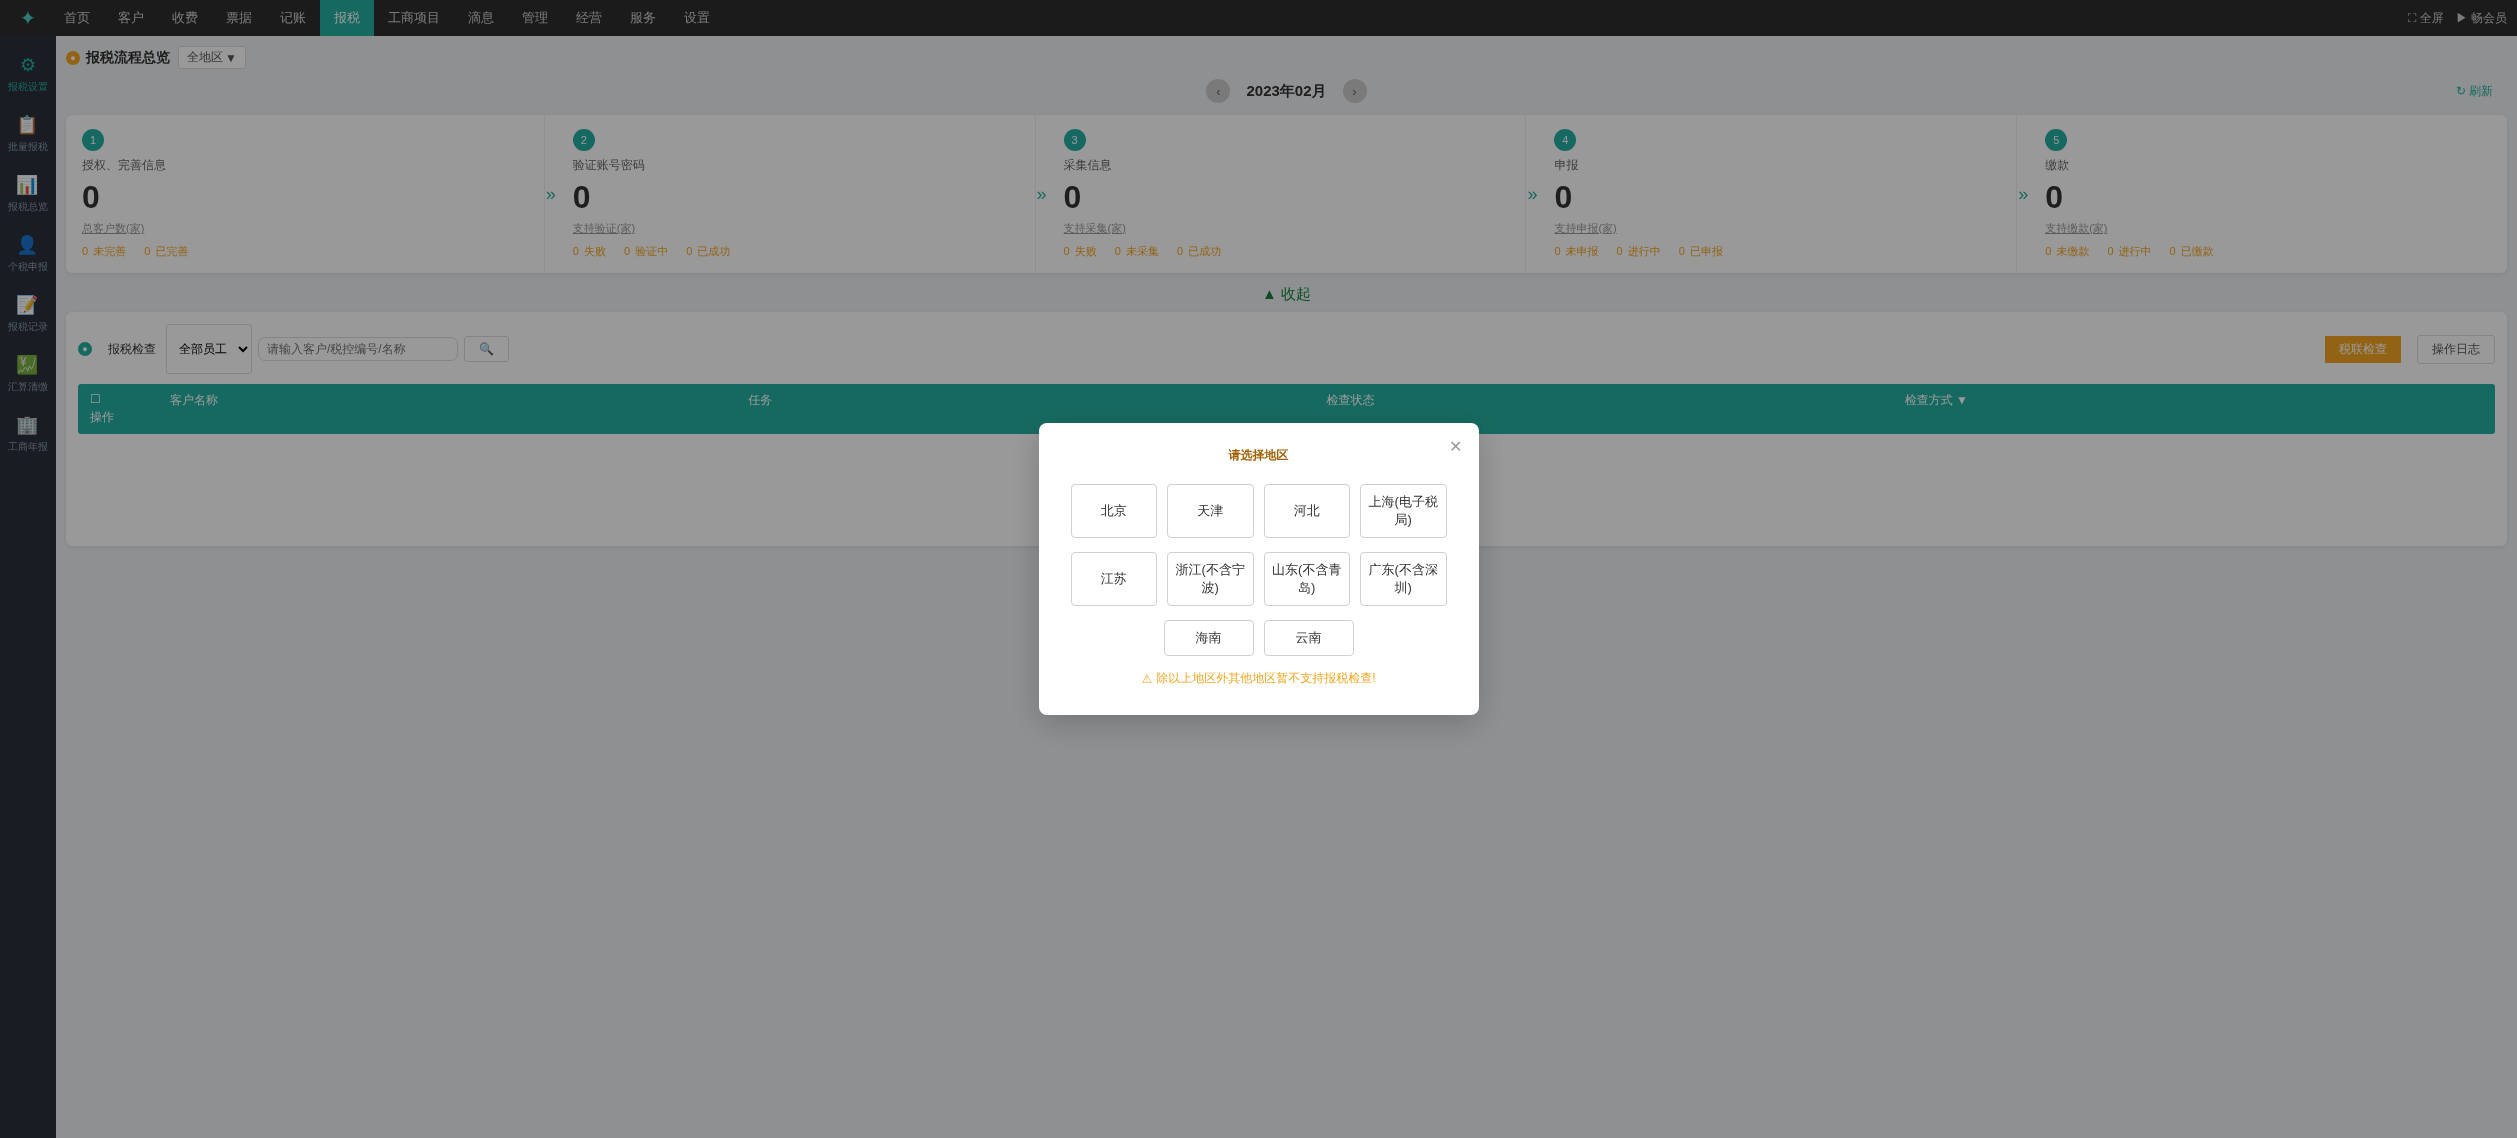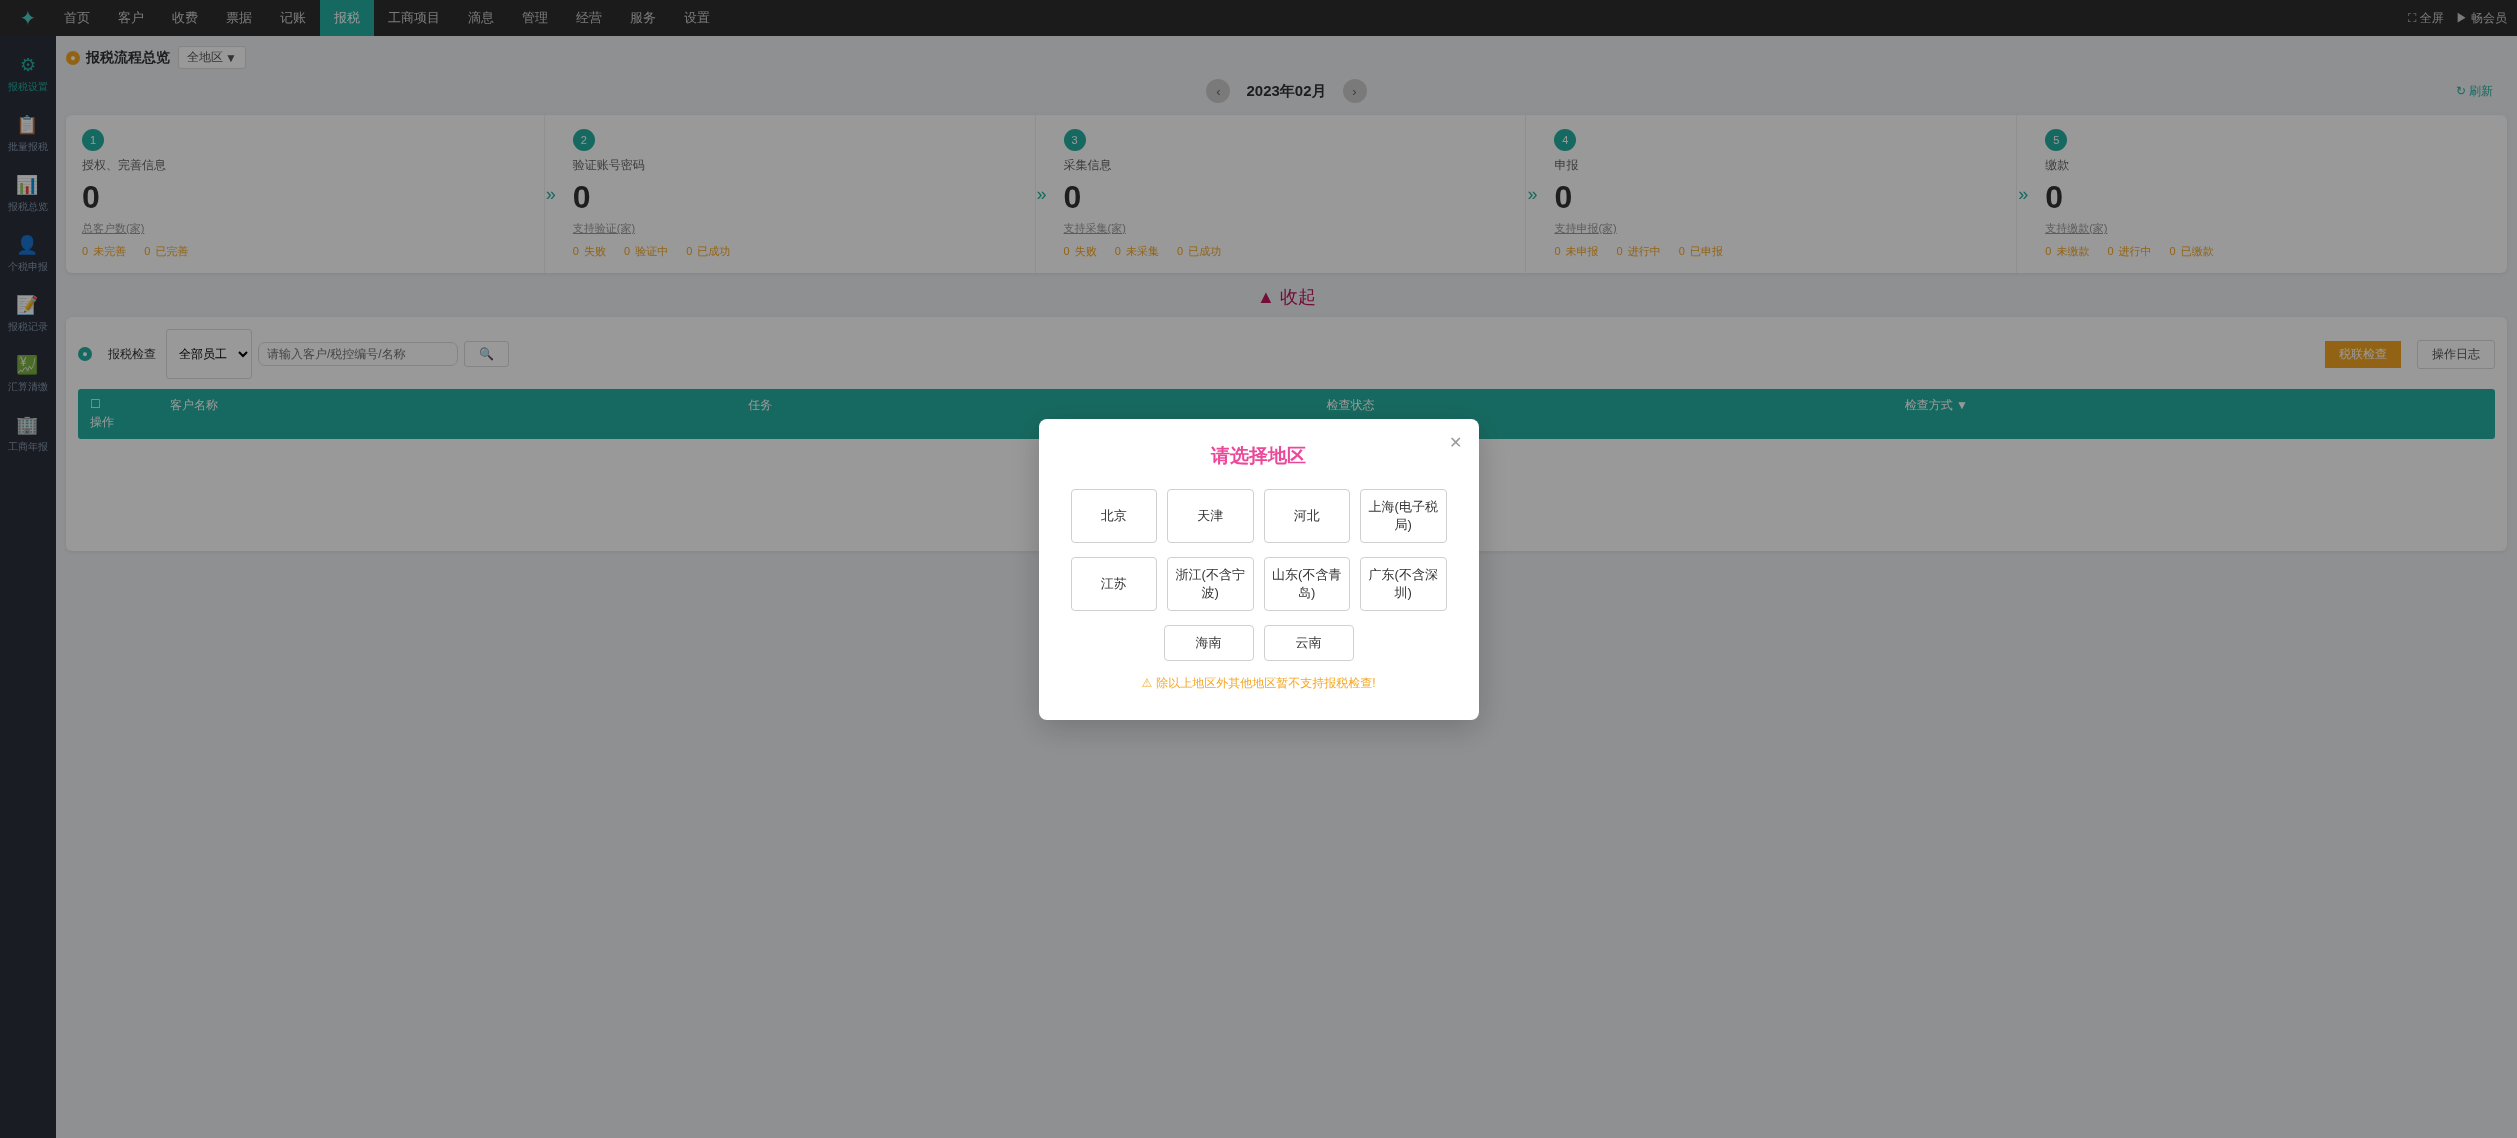--- a/index.html
+++ b/index.html
@@ -183,22 +183,22 @@
       color: #fff;
       display: flex; align-items: center; justify-content: center;
       font-size: 11px;
       margin-bottom: 6px;
     }
 
     
     .collapse-bar {
       text-align: center;
       padding: 4px 0 8px;
-      color: #be185d;
-      font-size: 18px;
+      color: #15803d;
+      font-size: 15px;
       cursor: pointer;
     }
 
     
     .tax-check-section {
       background: #fff;
       border-radius: 6px;
       padding: 12px;
       box-shadow: 0 1px 4px rgba(0,0,0,0.08);
     }
@@ -277,23 +277,23 @@
     
     .modal {
       background: #fff;
       border-radius: 8px;
       width: 440px;
       padding: 24px 32px 28px;
       position: relative;
       box-shadow: 0 8px 32px rgba(0,0,0,0.2);
     }
     .modal-title {
-      font-size: 19px;
+      font-size: 12px;
       font-weight: bold;
-      color: #ec4899;
+      color: #a16207;
       text-align: center;
       margin-bottom: 20px;
       font-family: Liberation Serif, serif;
     }
     .modal-close {
       position: absolute;
       top: 14px; right: 16px;
       font-size: 16px;
       color: #999;
       cursor: pointer;

